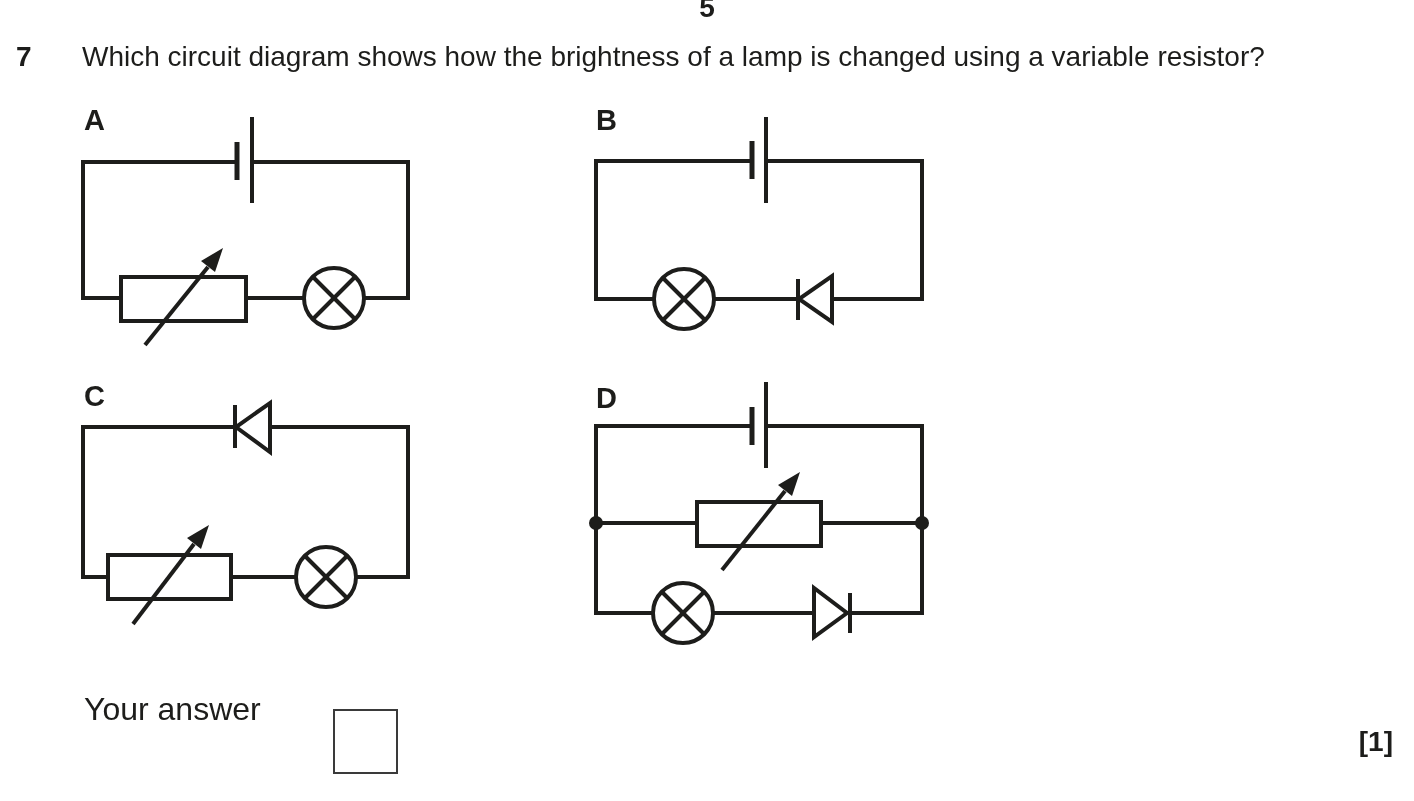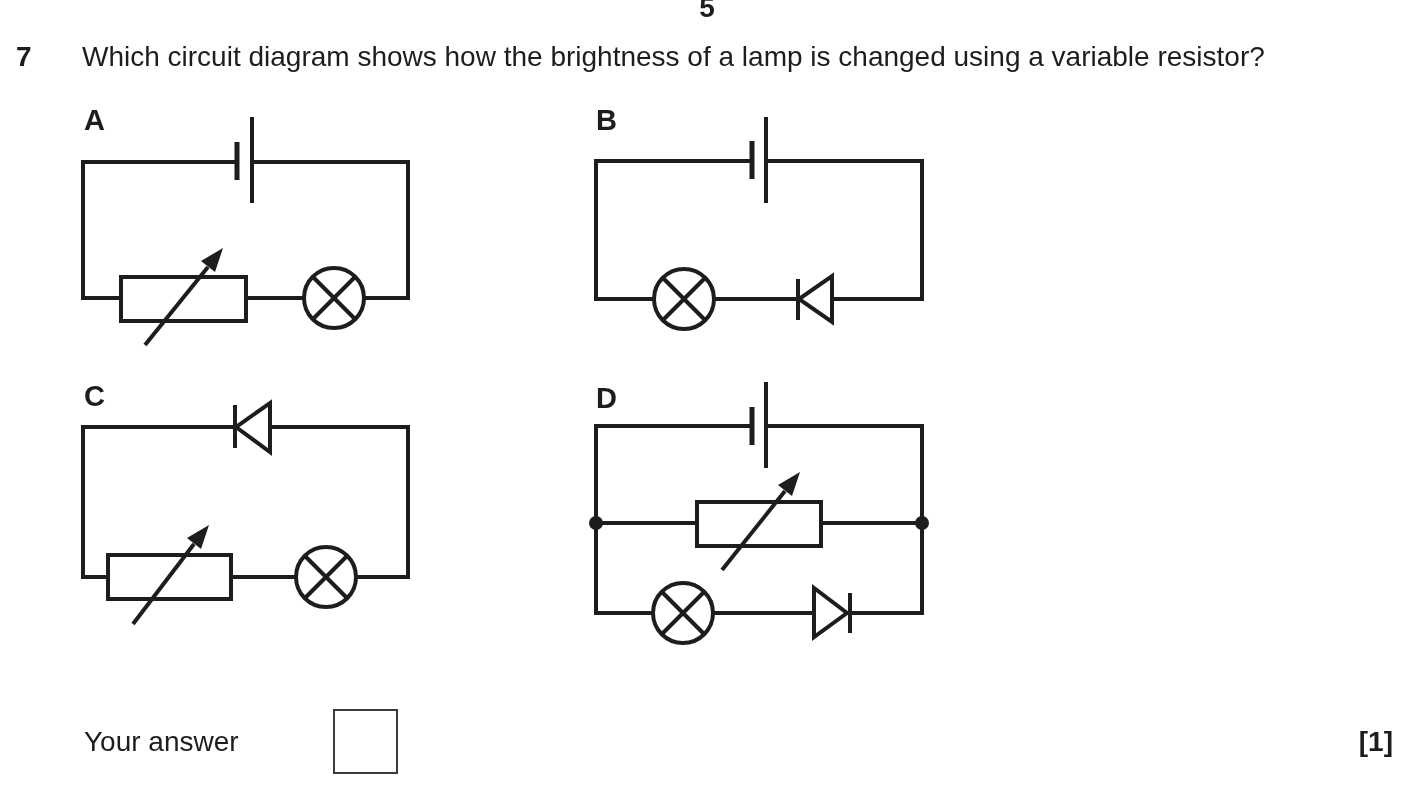--- a/index.html
+++ b/index.html
@@ -20,21 +20,21 @@
   .circuit-label { font-size: 29px; font-weight: bold; line-height: 1; }
   .label-a { left: 84px;  top: 106px; }
   .label-b { left: 596px; top: 106px; }
   .label-c { left: 84px;  top: 382px; }
   .label-d { left: 596px; top: 384px; }
   .circuit-svg { position: absolute; }
   .svg-a { left: 60px;  top: 100px; }
   .svg-b { left: 560px; top: 100px; }
   .svg-c { left: 60px;  top: 370px; }
   .svg-d { left: 560px; top: 370px; }
-  .answer-prompt { left: 84px; top: 727px; font-size: 28px; line-height: 1.1; }
+  .answer-prompt { left: 84px; top: 692px; font-size: 32px; line-height: 1.1; }
   .answer-box {
     left: 333px; top: 709px; width: 61px; height: 61px;
     border: 2px solid #3a3a3a; background: #ffffff;
     font-size: 28px; text-align: center; line-height: 61px;
   }
   .marks { right: 21px; top: 727px; font-size: 28px; font-weight: bold; line-height: 1.1; }
   svg { color: #1d1d1b; }
 </style>
 </head>
 <body>

